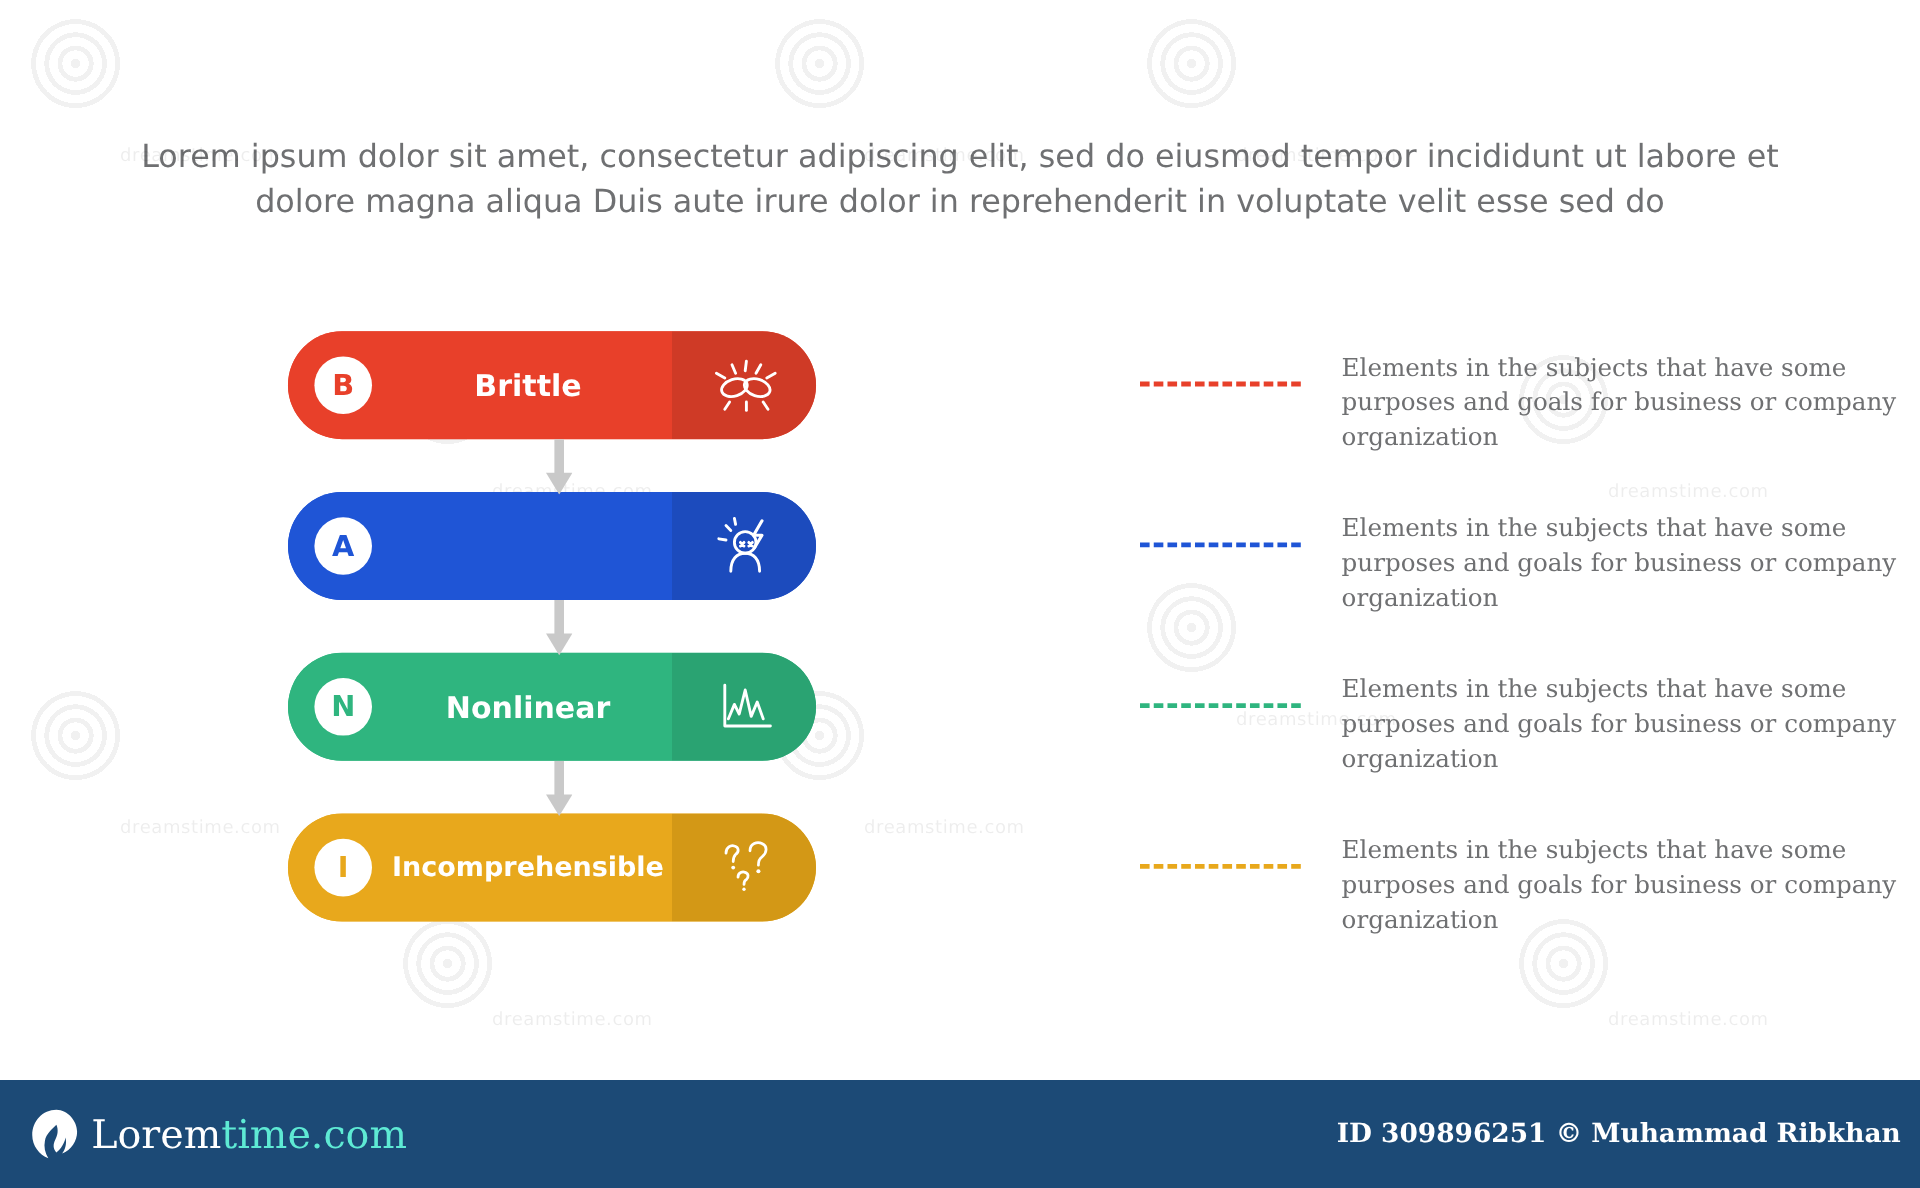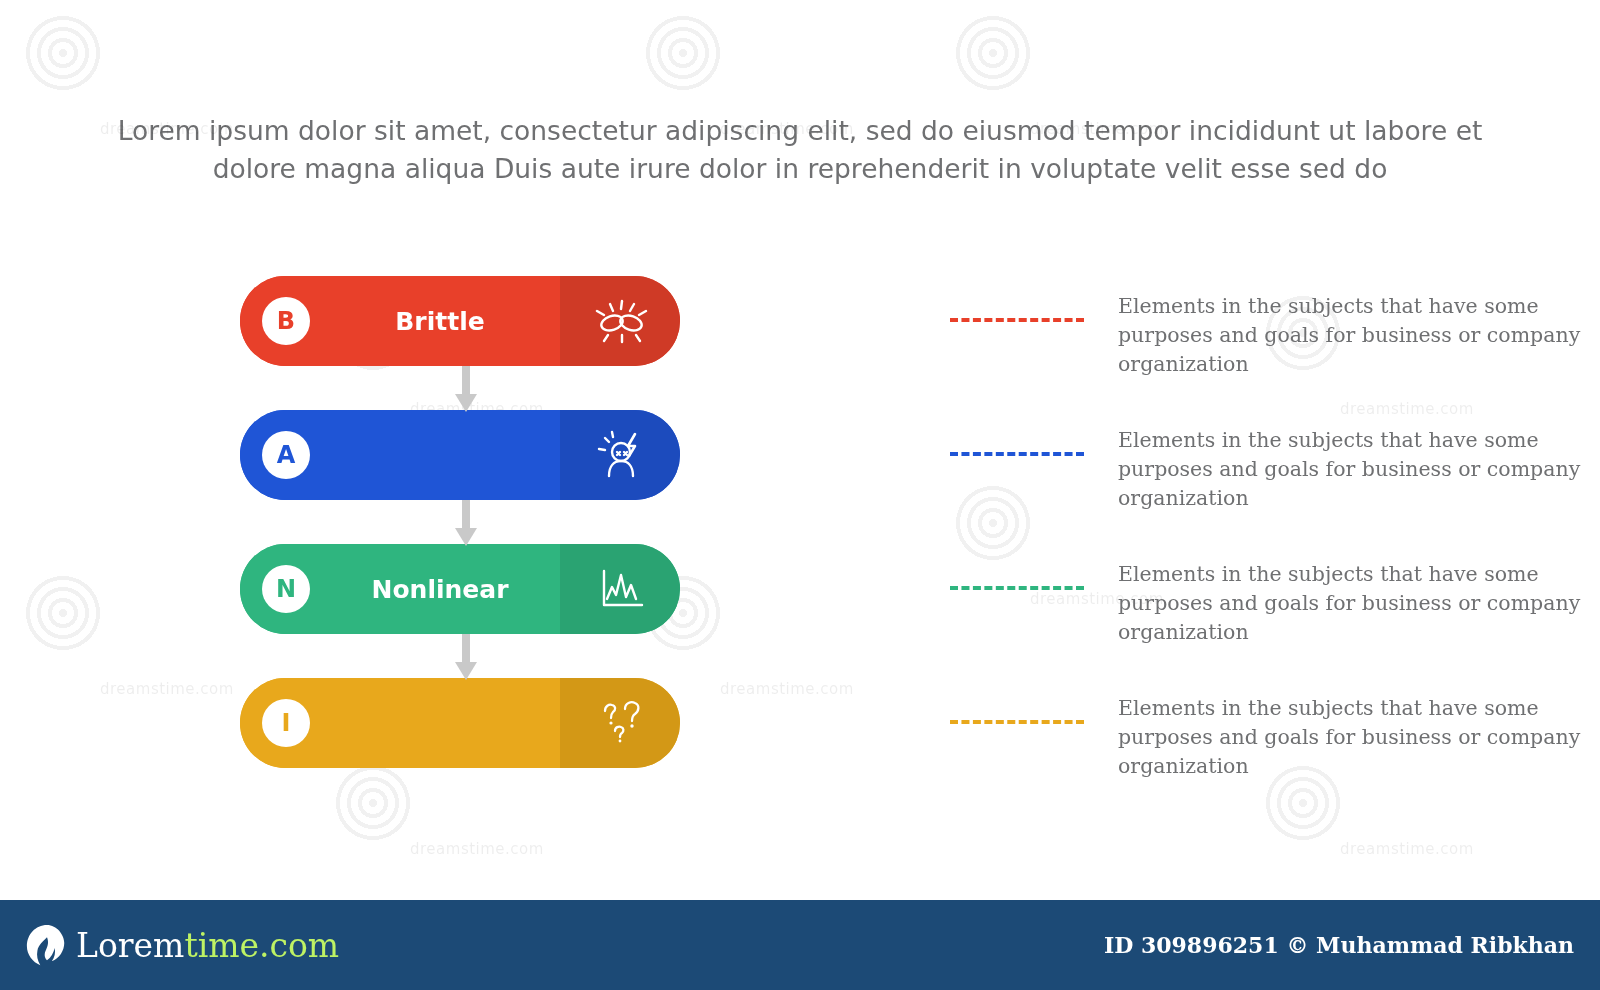--- a/index.html
+++ b/index.html
@@ -213,24 +213,24 @@
     height: 46px;
     margin-right: 6px;
     flex: none;
   }
   .ds-logo-text {
     font-size: 33px;
     color: #ffffff;
     font-family: "DejaVu Serif", serif;
   }
   .ds-logo-text .lite {
-    color: #bef264;
+    color: #5eead4;
   }
   .credit {
-    margin-right: 26px;
+    margin-right: 16px;
     color: #ffffff;
     font-size: 22px;
     font-weight: bold;
     font-family: "DejaVu Serif", serif;
   }
   .credit .id {
     font-weight: bold;
   }
 </style>
 </head>
@@ -347,20 +347,21 @@
           <i></i>
         </div>
       <div class="desc">Elements in the subjects that have  some purposes and goals for business or company organization</div>
     </div>
 
     <div class="row" style="top:408px;">
       <div class="pill" style="background:#e8a81c;">
         <div class="left-part" style="background:#e8a81c;"></div>
         <div class="right-part" style="background:#d39816;"></div>
         <div class="badge" style="color:#e8a81c;">I</div>
+        <div class="pill-label small">Incomprehensible</div>
         <div class="pill-icon">
           <svg width="62" height="48" viewBox="0 0 62 48" fill="none" stroke="#ffffff" stroke-width="2.3" stroke-linecap="round" stroke-linejoin="round">
             <path d="M14 12 C14 7 18 5 21 6 C25 7 25 11 22 13 C20 15 20 17 20 19"></path>
             <circle cx="20" cy="24" r="1.6" fill="#ffffff" stroke="none"></circle>
             <path d="M34 10 C34 4 40 2 44 4 C49 6 48 12 44 15 C41 17 41 20 41 22"></path>
             <circle cx="41" cy="27" r="1.7" fill="#ffffff" stroke="none"></circle>
             <path d="M24 32 C24 28 28 27 30 28 C33 29 33 32 31 34 C29 35 29 37 29 38"></path>
             <circle cx="29" cy="42" r="1.4" fill="#ffffff" stroke="none"></circle>
           </svg>
         </div>

